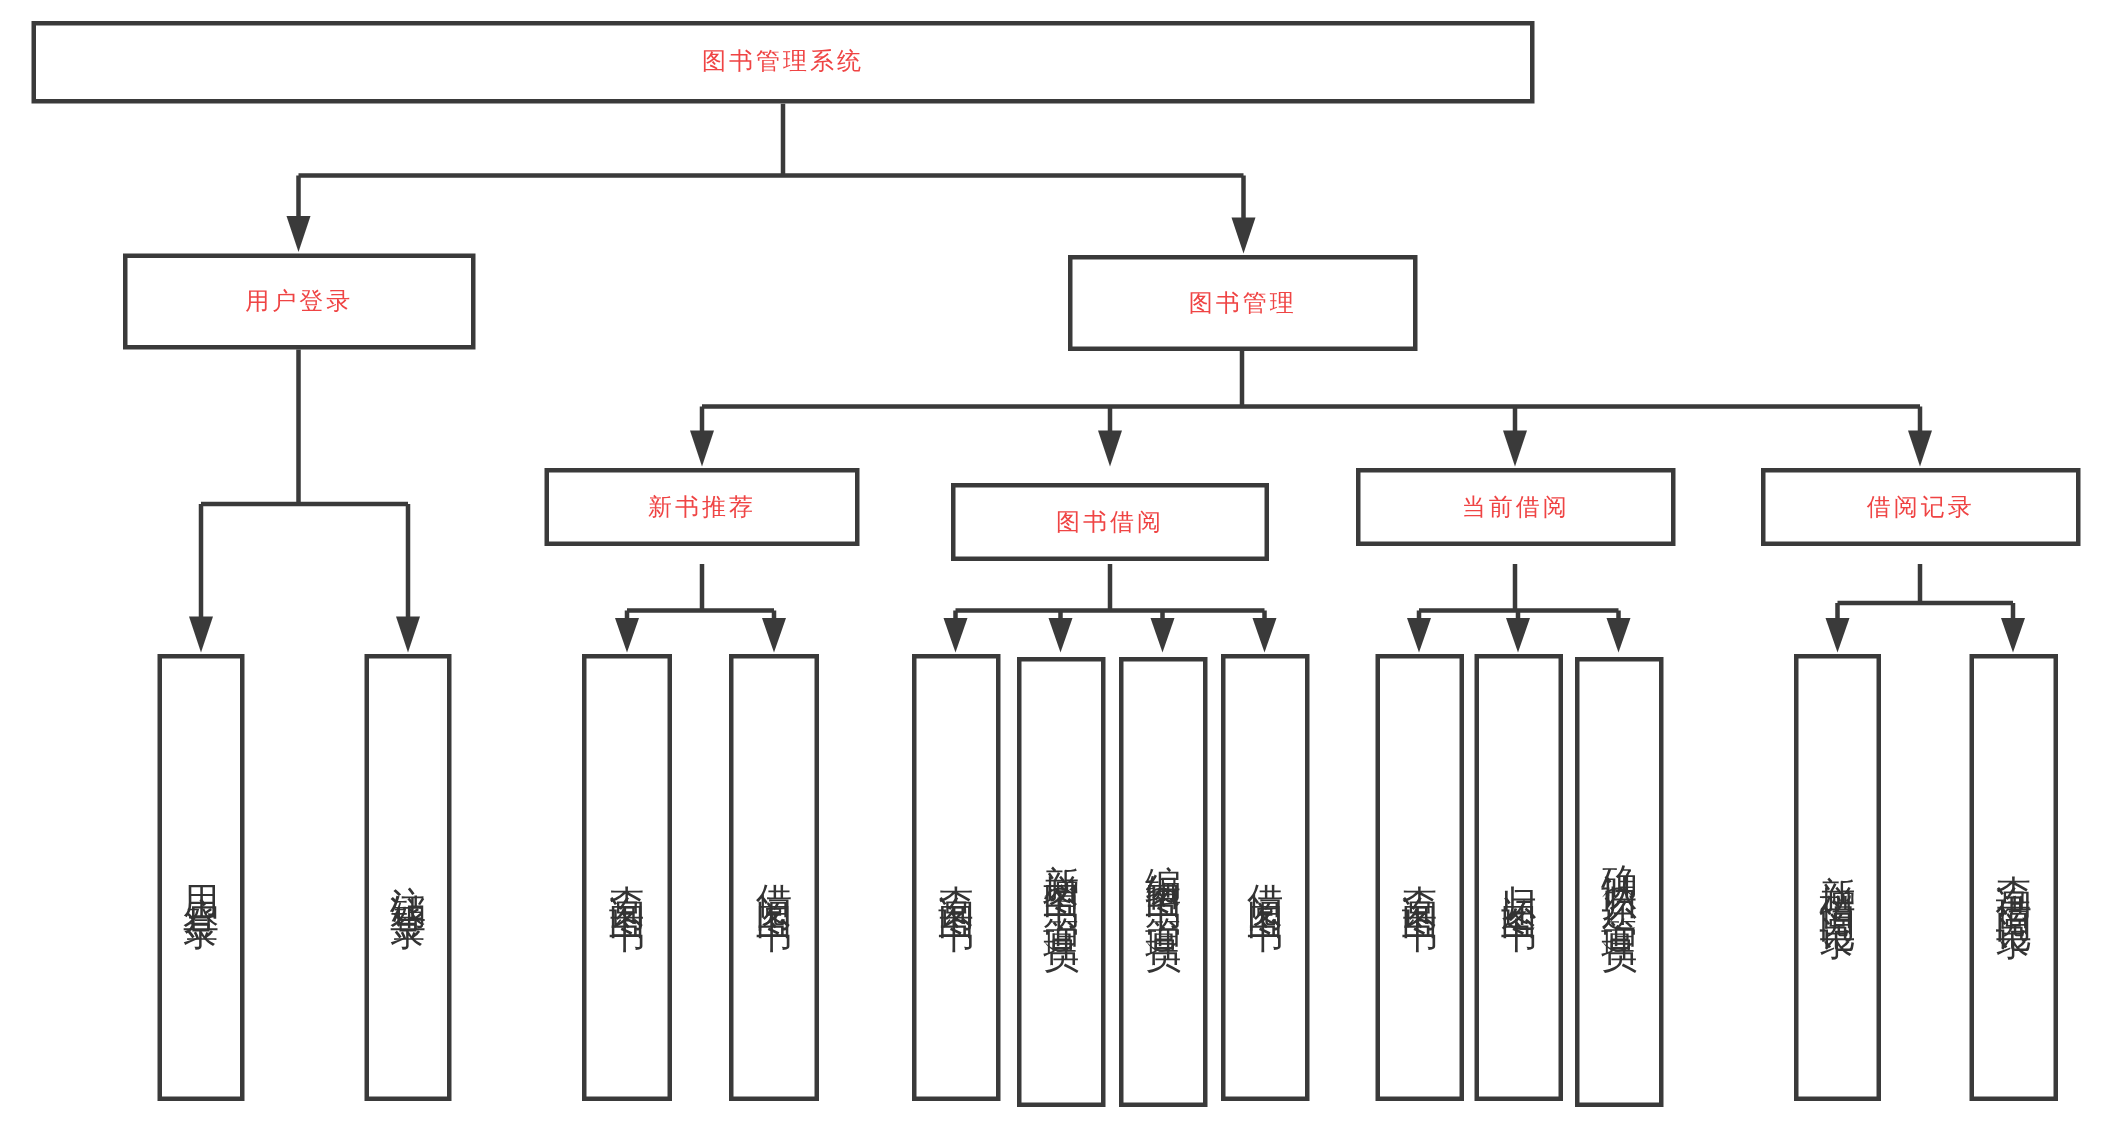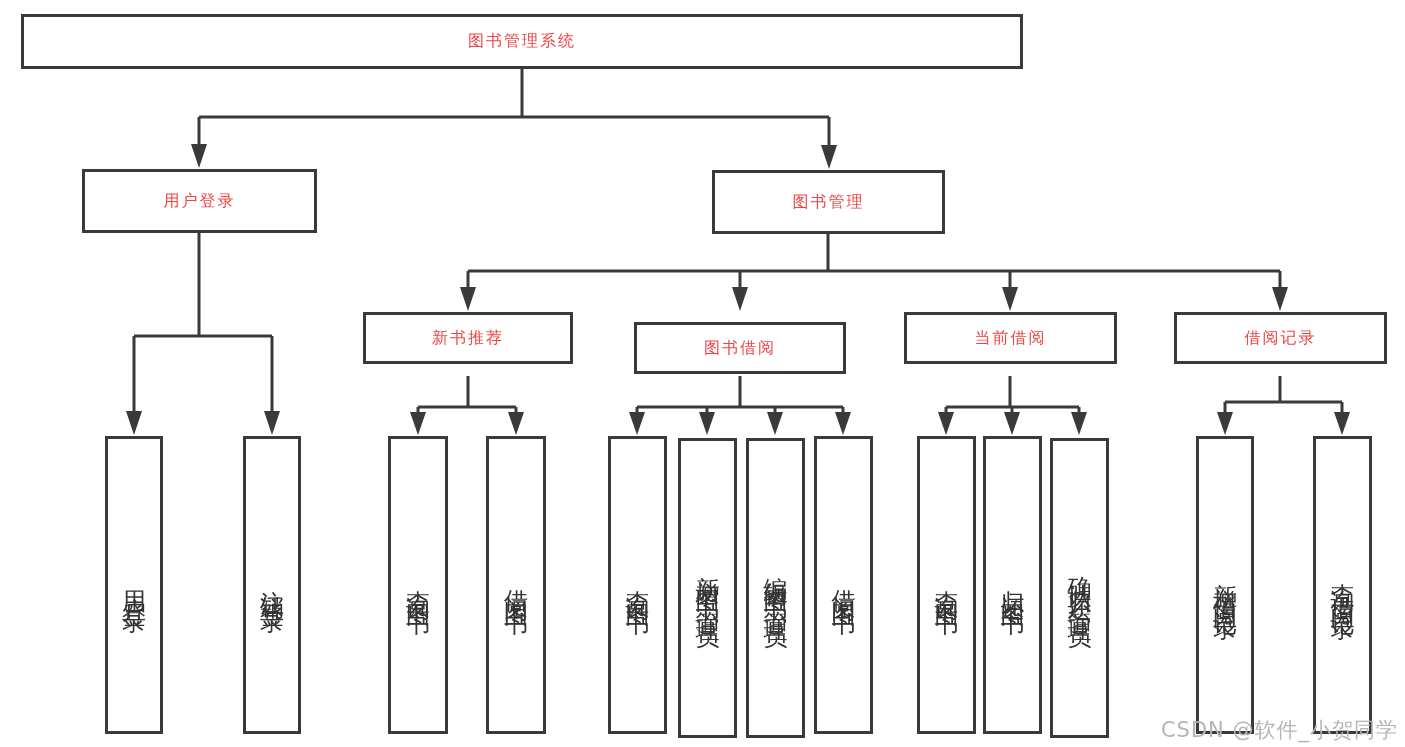--- a/index.html
+++ b/index.html
@@ -173,15 +173,14 @@
     <span class="vlabel">确认归还（管理员）</span>
   </div>
 
   <div class="node leaf lf-l">
     <span class="vlabel">新增借阅记录</span>
   </div>
   <div class="node leaf lf-m">
     <span class="vlabel">查询借阅记录</span>
   </div>
 
-  <div id="watermark">CSDN @软件_小贺同学</div>
 
 </div>
 
 </body></html>

